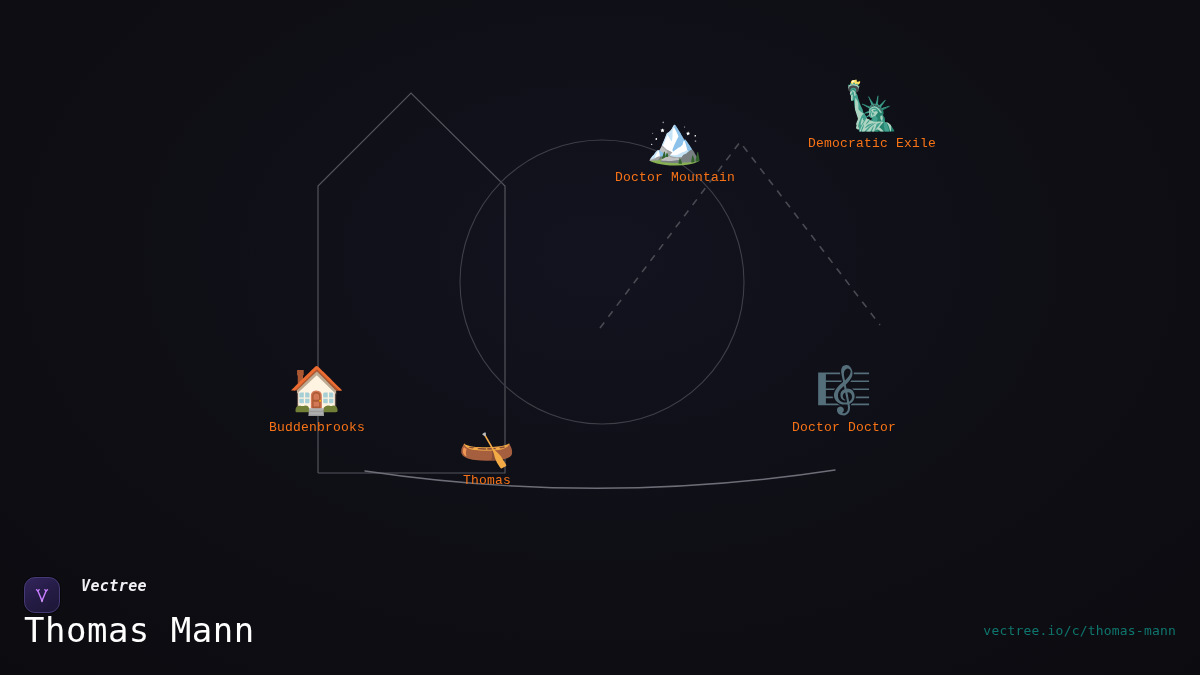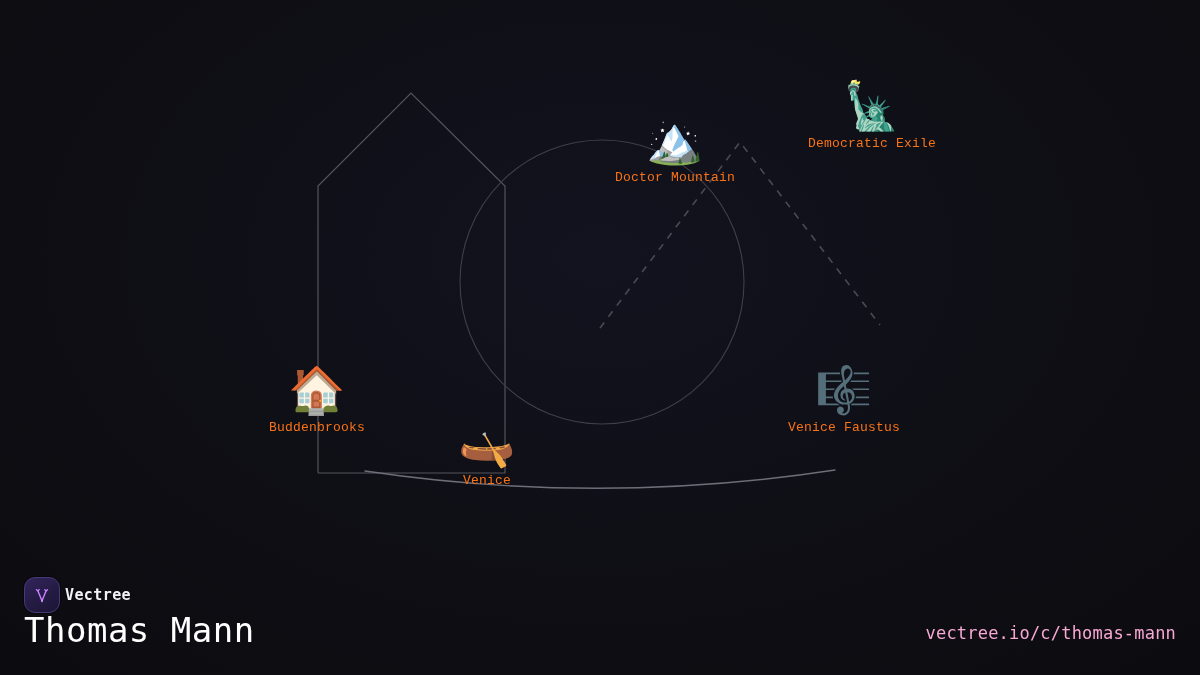--- a/index.html
+++ b/index.html
@@ -63,22 +63,22 @@
     left: 0;
     bottom: 0;
     width: 1200px;
     height: 115px;
   }
   #brand-row {
     position: absolute;
     left: 24px;
     top: 17px;
     display: flex;
-    align-items: center;
-    gap: 5px;
+    gap: 21px;
+    font-style: italic;
   }
   #brand-logo {
     width: 34px;
     height: 34px;
     border-radius: 11px;
     background: linear-gradient(150deg, #32255c 0%, #241b43 55%, #1d1636 100%);
     border: 1px solid #463a75;
     display: flex;
     align-items: center;
     justify-content: center;
@@ -100,22 +100,22 @@
     font-weight: normal;
     color: #ffffff;
     letter-spacing: .5px;
     white-space: nowrap;
   }
   #footer-url {
     position: absolute;
     right: 24px;
     top: 63px;
     font-family: "DejaVu Sans Mono", "Liberation Mono", monospace;
-    font-size: 17px;
-    color: #f9a8d4;
+    font-size: 13px;
+    color: #0f766e;
     letter-spacing: .2px;
     white-space: nowrap;
   }
 </style>
 </head>
 <body>
 
 <div id="canvas-stage">
 
   <svg id="bg-svg" viewBox="0 0 1200 560">
@@ -128,31 +128,31 @@
     <path id="shape-bottom-curve" fill="none" stroke="#6e6e78" stroke-width="1.4" stroke-linecap="round" d="M 365,471 Q 600,506 835,470"></path>
   </svg>
 
   <div class="node" style="left:317px; top:364px;">
     <span class="node-emoji">🏠</span>
     <span class="node-label">Buddenbrooks</span>
   </div>
 
   <div class="node" style="left:487px; top:417px;">
     <span class="node-emoji">🛶</span>
-    <span class="node-label">Venice</span>
+    <span class="node-label">Thomas</span>
   </div>
 
   <div class="node" style="left:675px; top:114px;">
     <span class="node-emoji">🏔️</span>
     <span class="node-label">Doctor Mountain</span>
   </div>
 
   <div class="node" style="left:844px; top:364px;">
     <span class="node-emoji">🎼</span>
-    <span class="node-label">Venice Faustus</span>
+    <span class="node-label">Doctor Doctor</span>
   </div>
 
   <div class="node" style="left:872px; top:80px;">
     <span class="node-emoji">🗽</span>
     <span class="node-label">Democratic Exile</span>
   </div>
 
 </div>
 
 <div id="footer">

